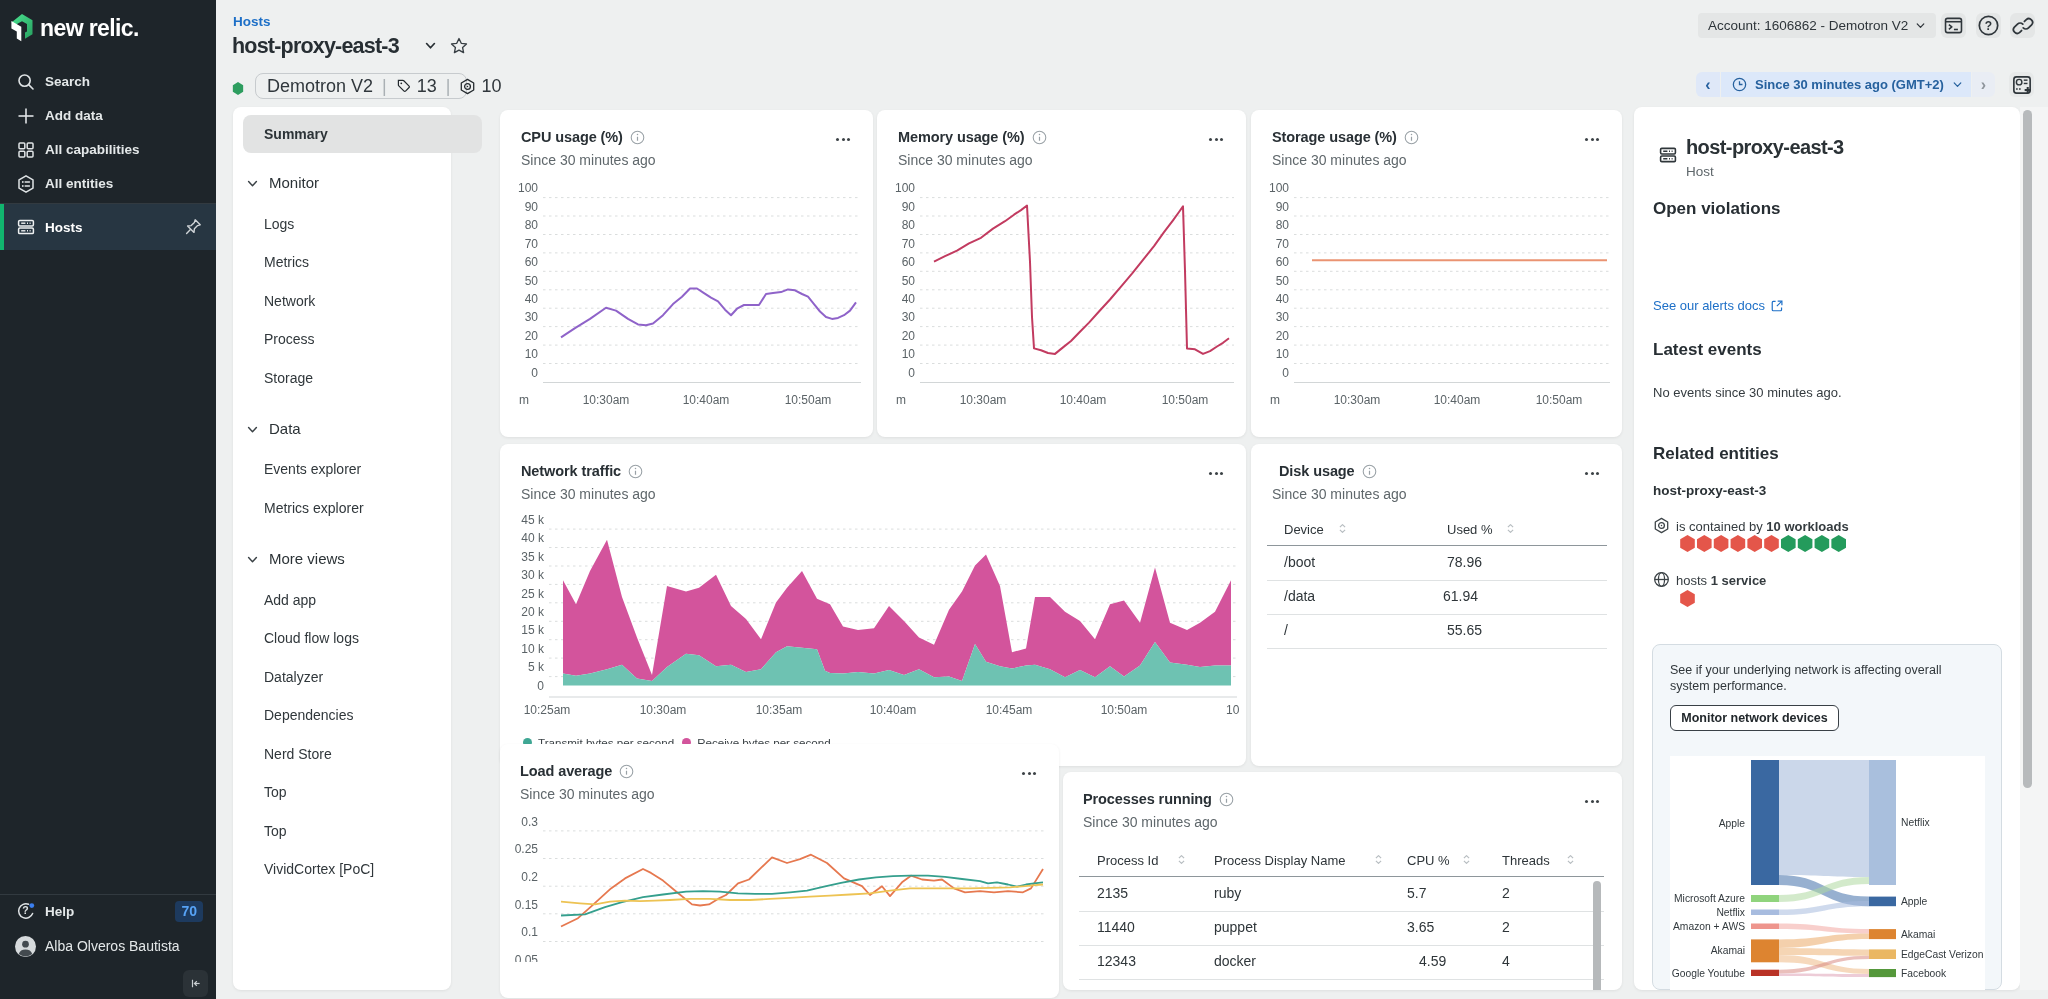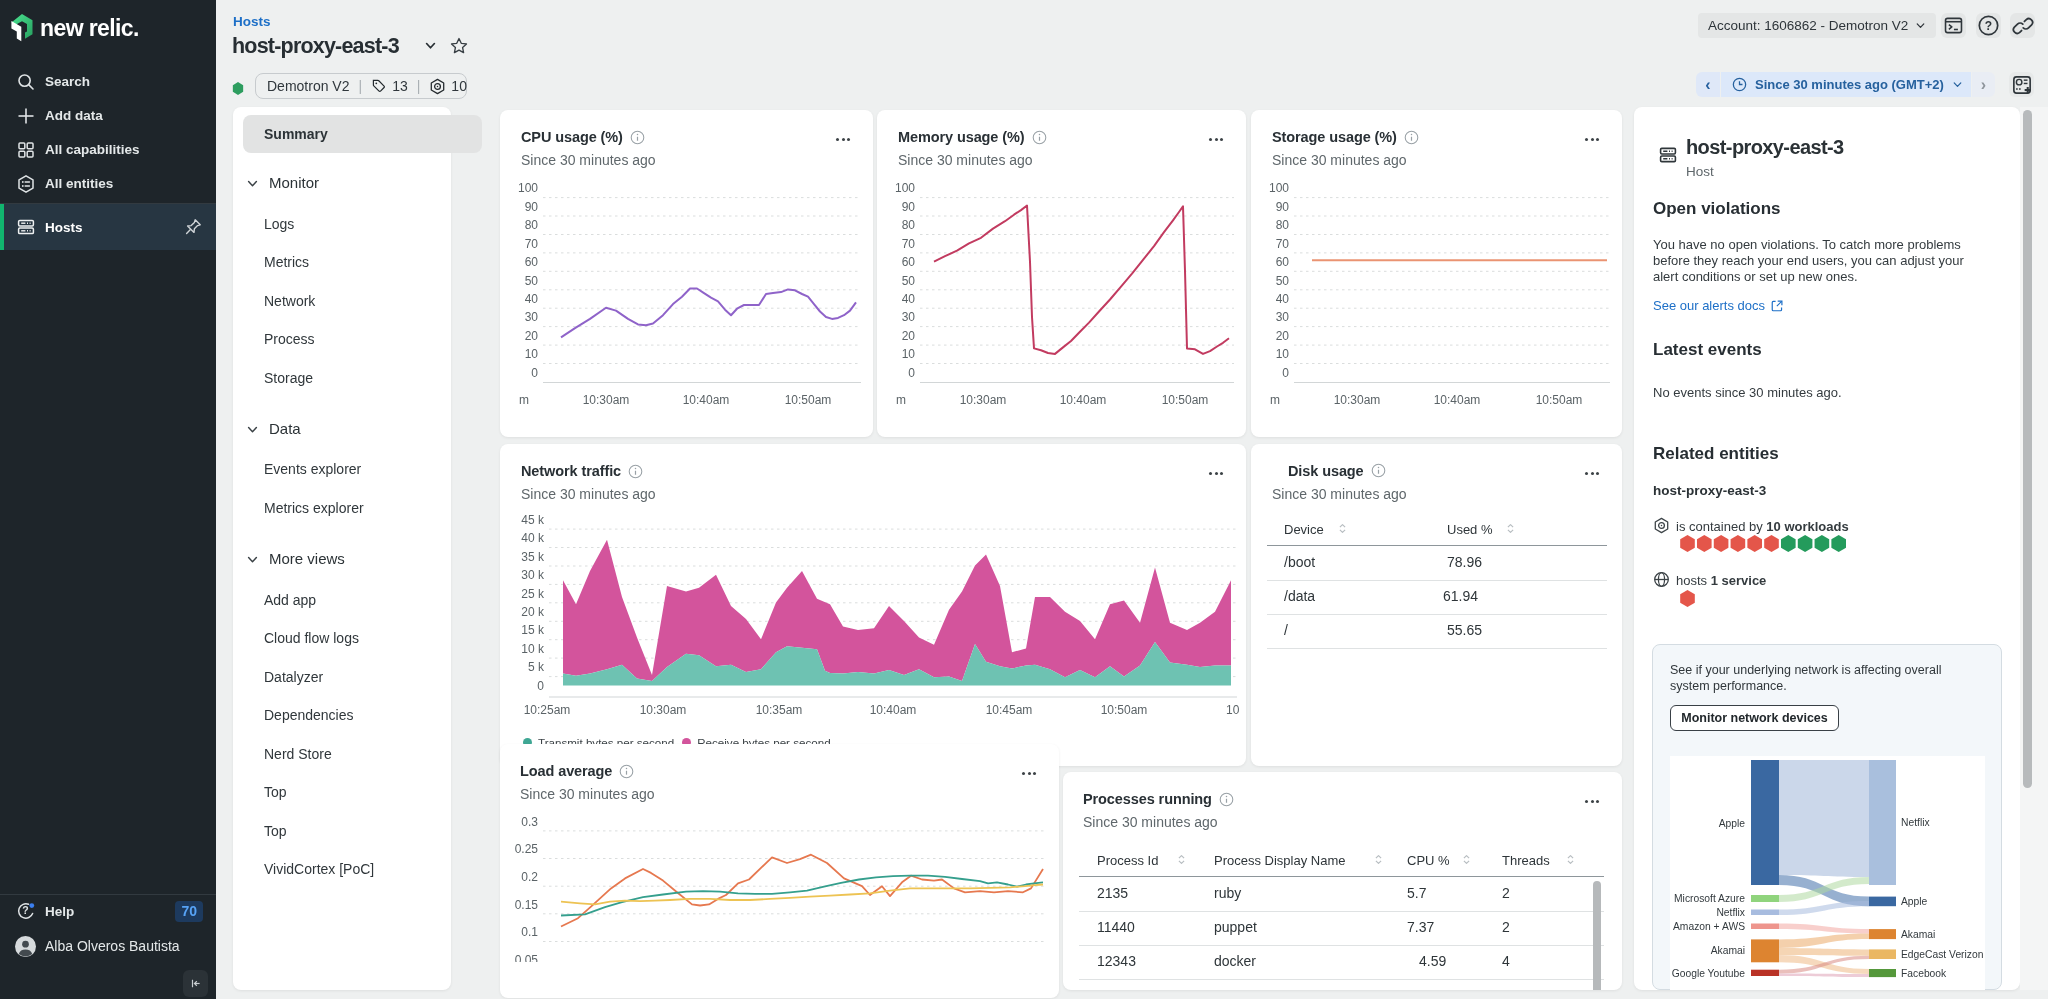--- a/index.html
+++ b/index.html
@@ -106,21 +106,21 @@
       </svg>
     </div>
   </div>
 <div style="position:absolute;left:233px;top:14px;font-size:13.5px;font-weight:700;color:#1d6fc7">Hosts</div>
 <div style="position:absolute;left:232px;top:33px;font-size:21.5px;font-weight:700;color:#272e33;letter-spacing:-.8px">host-proxy-east-3<span style="display:inline-block;margin-left:25px;vertical-align:1px"><svg width="13" height="13" viewBox="0 0 20 20" fill="none">
         <path d="M4 7 L10 13.5 L16 7" stroke="#272e33" stroke-width="2.6" stroke-linecap="round" stroke-linejoin="round"></path>
       </svg></span><span style="display:inline-block;margin-left:13px;vertical-align:-2px"><svg width="18" height="18" viewBox="0 0 20 20" fill="none">
         <path d="M10 1.7 L12.5 7 L18.3 7.7 L14 11.7 L15.1 17.4 L10 14.6 L4.9 17.4 L6 11.7 L1.7 7.7 L7.5 7 Z" stroke="#383f44" stroke-width="1.5" stroke-linejoin="round"></path>
       </svg></span></div>
 <div style="position:absolute;left:232px;top:82px;width:12px;height:13px;background:#2d9d5f;clip-path:polygon(50% 0,93% 25%,93% 75%,50% 100%,7% 75%,7% 25%)"></div>
-<div style="position:absolute;left:255px;top:73px;width:212px;height:26px;border:1px solid #c7cbce;border-radius:8px;display:flex;align-items:center;font-size:14px;color:#30373c;white-space:nowrap">
+<div style="position:absolute;left:255px;top:73px;width:212px;height:26px;border:1px solid #c7cbce;border-radius:8px;display:flex;align-items:center;font-size:18px;color:#30373c;white-space:nowrap">
     <span style="margin-left:11px">Demotron V2</span>
     <span style="margin-left:9px;color:#aab0b4">|</span>
     <span style="margin-left:9px;display:flex">
       <svg width="16" height="16" viewBox="0 0 20 20" fill="none">
         <path d="M3 3 h5.6 a1.6 1.6 0 0 1 1.15 .48 l6.6 6.6 a1.3 1.3 0 0 1 0 1.84 l-4.43 4.43 a1.3 1.3 0 0 1 -1.84 0 l-6.6 -6.6 A1.6 1.6 0 0 1 3 8.6 Z" stroke="#23292d" stroke-width="1.5"></path>
         <circle cx="6.6" cy="6.6" r="1.1" fill="#23292d"></circle>
       </svg>
     </span>
     <span style="margin-left:5px">13</span>
     <span style="margin-left:9px;color:#aab0b4">|</span>
@@ -389,21 +389,21 @@
       <text x="393" y="200" font-size="12" fill="#5b6367" text-anchor="middle">10:40am</text>
       <text x="509" y="200" font-size="12" fill="#5b6367" text-anchor="middle">10:45am</text>
       <text x="624" y="200" font-size="12" fill="#5b6367" text-anchor="middle">10:50am</text>
       <text x="726" y="200" font-size="12" fill="#5b6367" text-anchor="start">10</text>
       <polygon points="63.0,66.3 76.0,90.3 90.0,57.1 107.0,25.8 122.0,82.9 137.0,123.5 152.0,161.1 167.0,71.9 186.0,77.4 199.0,73.7 216.0,60.8 231.0,92.1 246.0,105.0 261.0,125.3 276.0,88.4 287.0,73.7 302.0,57.1 317.0,84.8 330.0,90.3 343.0,112.4 358.0,116.1 374.0,114.3 389.0,92.1 404.0,106.9 419.0,123.5 434.0,130.8 449.0,95.8 462.0,77.4 475.0,51.6 486.0,40.5 500.0,71.9 512.0,138.2 526.0,134.5 535.0,82.9 550.0,82.9 565.0,97.7 580.0,106.9 595.0,125.3 610.0,90.3 624.0,86.6 640.0,108.7 655.0,53.4 670.0,108.7 687.0,116.1 700.0,108.7 715.0,97.7 731.0,66.3 731.0,151.5 715.0,151.5 700.0,153.0 687.0,150.8 670.0,148.5 655.0,127.9 640.0,151.5 624.0,162.6 610.0,152.2 595.0,163.3 580.0,155.9 565.0,163.3 550.0,155.2 535.0,150.8 526.0,151.5 512.0,154.4 500.0,152.2 486.0,147.8 475.0,130.1 462.0,167.0 449.0,162.6 434.0,163.3 419.0,155.2 404.0,161.1 389.0,155.9 374.0,159.6 358.0,158.1 343.0,159.6 330.0,158.9 325.0,156.7 317.0,135.3 302.0,133.8 287.0,132.3 276.0,138.2 261.0,155.2 246.0,158.1 231.0,150.8 216.0,152.2 199.0,141.2 186.0,139.7 167.0,153.0 152.0,167.0 137.0,164.4 122.0,150.8 107.0,155.2 90.0,159.6 76.0,161.8 63.0,159.6" fill="#d3549c"></polygon>
       <polygon points="63.0,159.6 76.0,161.8 90.0,159.6 107.0,155.2 122.0,150.8 137.0,164.4 152.0,167.0 167.0,153.0 186.0,139.7 199.0,141.2 216.0,152.2 231.0,150.8 246.0,158.1 261.0,155.2 276.0,138.2 287.0,132.3 302.0,133.8 317.0,135.3 325.0,156.7 330.0,158.9 343.0,159.6 358.0,158.1 374.0,159.6 389.0,155.9 404.0,161.1 419.0,155.2 434.0,163.3 449.0,162.6 462.0,167.0 475.0,130.1 486.0,147.8 500.0,152.2 512.0,154.4 526.0,151.5 535.0,150.8 550.0,155.2 565.0,163.3 580.0,155.9 595.0,163.3 610.0,152.2 624.0,162.6 640.0,151.5 655.0,127.9 670.0,148.5 687.0,150.8 700.0,153.0 715.0,151.5 731.0,151.5 731.0,171.4 63.0,171.4" fill="#6ec2b2"></polygon>
     </svg>
     <div style="position:absolute;left:23px;top:292px;display:flex;align-items:center;font-size:11.6px;color:#3c4347"><span style="width:9px;height:9px;border-radius:50%;background:#3fa794;margin-right:6px"></span>Transmit bytes per second<span style="width:9px;height:9px;border-radius:50%;background:#d3549c;margin:0 6px 0 8px"></span>Receive bytes per second</div>
   </div>
 <div class="card" style="left:1251px;top:444px;width:371px;height:322px;overflow:hidden">
-    <div class="ctitle" style="left:37px;display:flex;align-items:flex-start">Disk usage<span style="margin-left:7px;display:flex">
+    <div class="ctitle" style="left:28px;display:flex;align-items:flex-end">Disk usage<span style="margin-left:7px;display:flex">
         <svg width="15" height="15" viewBox="0 0 20 20" fill="none">
           <circle cx="10" cy="10" r="8.4" stroke="#99a1a6" stroke-width="1.4"></circle>
           <line x1="10" y1="9" x2="10" y2="14.2" stroke="#99a1a6" stroke-width="1.6"></line>
           <circle cx="10" cy="6" r="1" fill="#99a1a6"></circle>
         </svg>
       </span></div>
     <div class="csub" style="left:21px">Since 30 minutes ago</div>
     <div style="position:absolute;left:334px;top:28px;width:17px;height:3px">
       <span style="position:absolute;left:0.0px;top:0;width:3px;height:3px;border-radius:50%;background:#3c4246"></span>
       <span style="position:absolute;left:5.5px;top:0;width:3px;height:3px;border-radius:50%;background:#3c4246"></span>
@@ -497,21 +497,21 @@
         <path d="M6 12 L10 16 L14 12" stroke="#b7bdc1" stroke-width="1.8" stroke-linejoin="round"></path>
       </svg></div>
     <div style="position:absolute;left:16px;top:104px;width:525px;height:1px;background:#8e969b"></div>
     <div style="position:absolute;left:34px;top:113px;font-size:14px;color:#2e3539">2135</div>
     <div style="position:absolute;left:151px;top:113px;font-size:14px;color:#2e3539">ruby</div>
     <div style="position:absolute;left:344px;top:113px;font-size:14px;color:#2e3539">5.7</div>
     <div style="position:absolute;left:439px;top:113px;font-size:14px;color:#2e3539">2</div>
     <div style="position:absolute;left:16px;top:139px;width:525px;height:1px;background:#dfe2e3"></div>
     <div style="position:absolute;left:34px;top:147px;font-size:14px;color:#2e3539">11440</div>
     <div style="position:absolute;left:151px;top:147px;font-size:14px;color:#2e3539">puppet</div>
-    <div style="position:absolute;left:344px;top:147px;font-size:14px;color:#2e3539">7.37</div>
+    <div style="position:absolute;left:344px;top:147px;font-size:14px;color:#2e3539">3.65</div>
     <div style="position:absolute;left:439px;top:147px;font-size:14px;color:#2e3539">2</div>
     <div style="position:absolute;left:16px;top:173px;width:525px;height:1px;background:#dfe2e3"></div>
     <div style="position:absolute;left:34px;top:181px;font-size:14px;color:#2e3539">12343</div>
     <div style="position:absolute;left:151px;top:181px;font-size:14px;color:#2e3539">docker</div>
     <div style="position:absolute;left:356px;top:181px;font-size:14px;color:#2e3539">4.59</div>
     <div style="position:absolute;left:439px;top:181px;font-size:14px;color:#2e3539">4</div>
     <div style="position:absolute;left:16px;top:207px;width:525px;height:1px;background:#dfe2e3"></div>
     <div style="position:absolute;left:530px;top:109px;width:8px;height:109px;background:#b6b9bb;border-radius:4px 4px 0 0"></div>
   </div>
 <div style="position:absolute;left:1634px;top:107px;width:386px;height:883px;background:#fff;border-radius:8px;box-shadow:0 1px 3px rgba(0,0,0,.07);overflow:hidden">
@@ -521,21 +521,20 @@
         <line x1="5.2" y1="6.2" x2="9.4" y2="6.2" stroke="#2f363a" stroke-width="1.4"></line>
         <line x1="11" y1="6.2" x2="12" y2="6.2" stroke="#2f363a" stroke-width="1.4"></line>
         <line x1="13.6" y1="6.2" x2="14.6" y2="6.2" stroke="#2f363a" stroke-width="1.4"></line>
         <line x1="5.2" y1="13.8" x2="9.4" y2="13.8" stroke="#2f363a" stroke-width="1.4"></line>
         <line x1="11" y1="13.8" x2="12" y2="13.8" stroke="#2f363a" stroke-width="1.4"></line>
         <line x1="13.6" y1="13.8" x2="14.6" y2="13.8" stroke="#2f363a" stroke-width="1.4"></line>
       </svg></div>
     <div style="position:absolute;left:52px;top:29px;font-size:20px;font-weight:700;letter-spacing:-.6px;color:#2b3236">host-proxy-east-3</div>
     <div style="position:absolute;left:52px;top:57px;font-size:13.5px;color:#5f676b">Host</div>
     <div class="rp-h2" style="top:92px">Open violations</div>
-    <div style="position:absolute;left:19px;top:130px;font-size:13px;line-height:16.2px;color:#343b3f">You have no open violations. To catch more problems<br>before they reach your end users, you can adjust your<br>alert conditions or set up new ones.</div>
     <div style="position:absolute;left:19px;top:191px;font-size:13px;font-weight:500;color:#1d6fc7;display:flex;align-items:center">See our alerts docs<span style="margin-left:5px;display:flex">
         <svg width="14" height="14" viewBox="0 0 20 20" fill="none">
           <path d="M8 3.5 H4.6 A1.4 1.4 0 0 0 3.2 4.9 v10.5 A1.4 1.4 0 0 0 4.6 16.8 h10.5 a1.4 1.4 0 0 0 1.4 -1.4 V12" stroke="#1d6fc7" stroke-width="1.7"></path>
           <path d="M11 3 H17 V9" stroke="#1d6fc7" stroke-width="1.7"></path>
           <line x1="16.6" y1="3.4" x2="9.8" y2="10.2" stroke="#1d6fc7" stroke-width="1.7"></line>
         </svg>
       </span></div>
     <div class="rp-h2" style="top:233px">Latest events</div>
     <div style="position:absolute;left:19px;top:278px;font-size:13px;color:#343b3f">No events since 30 minutes ago.</div>
     <div class="rp-h2" style="top:337px">Related entities</div>

